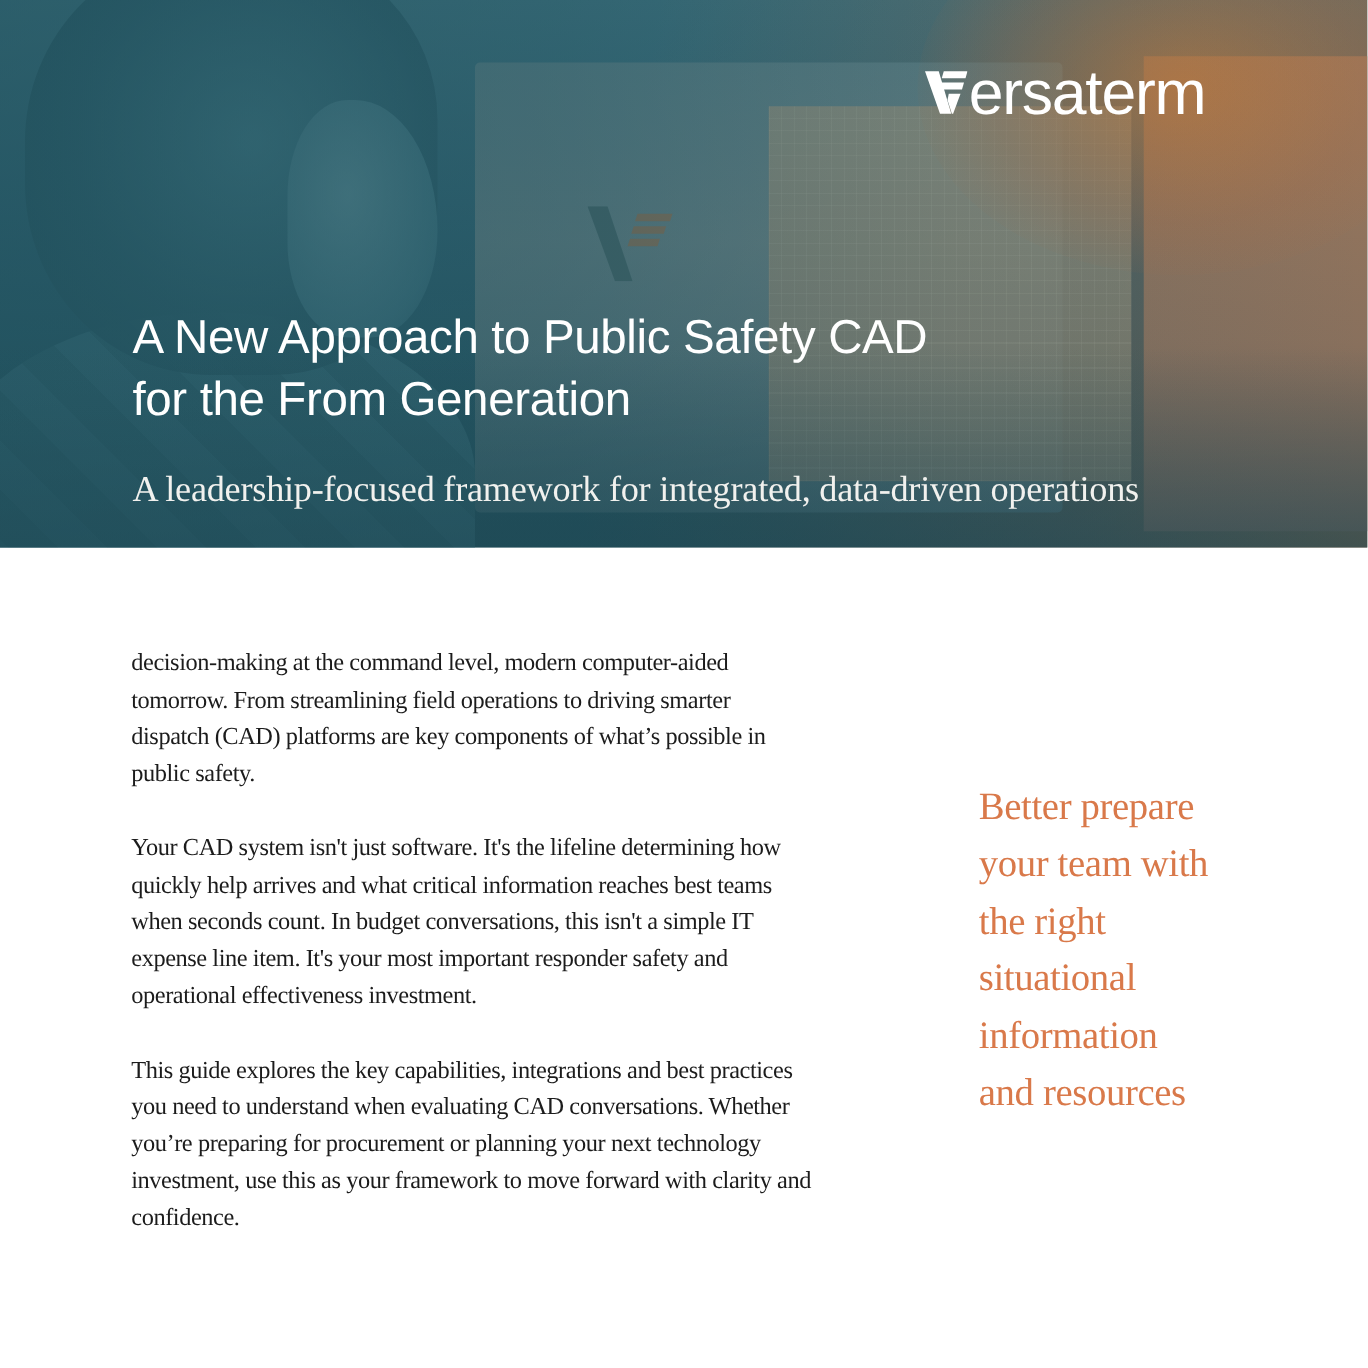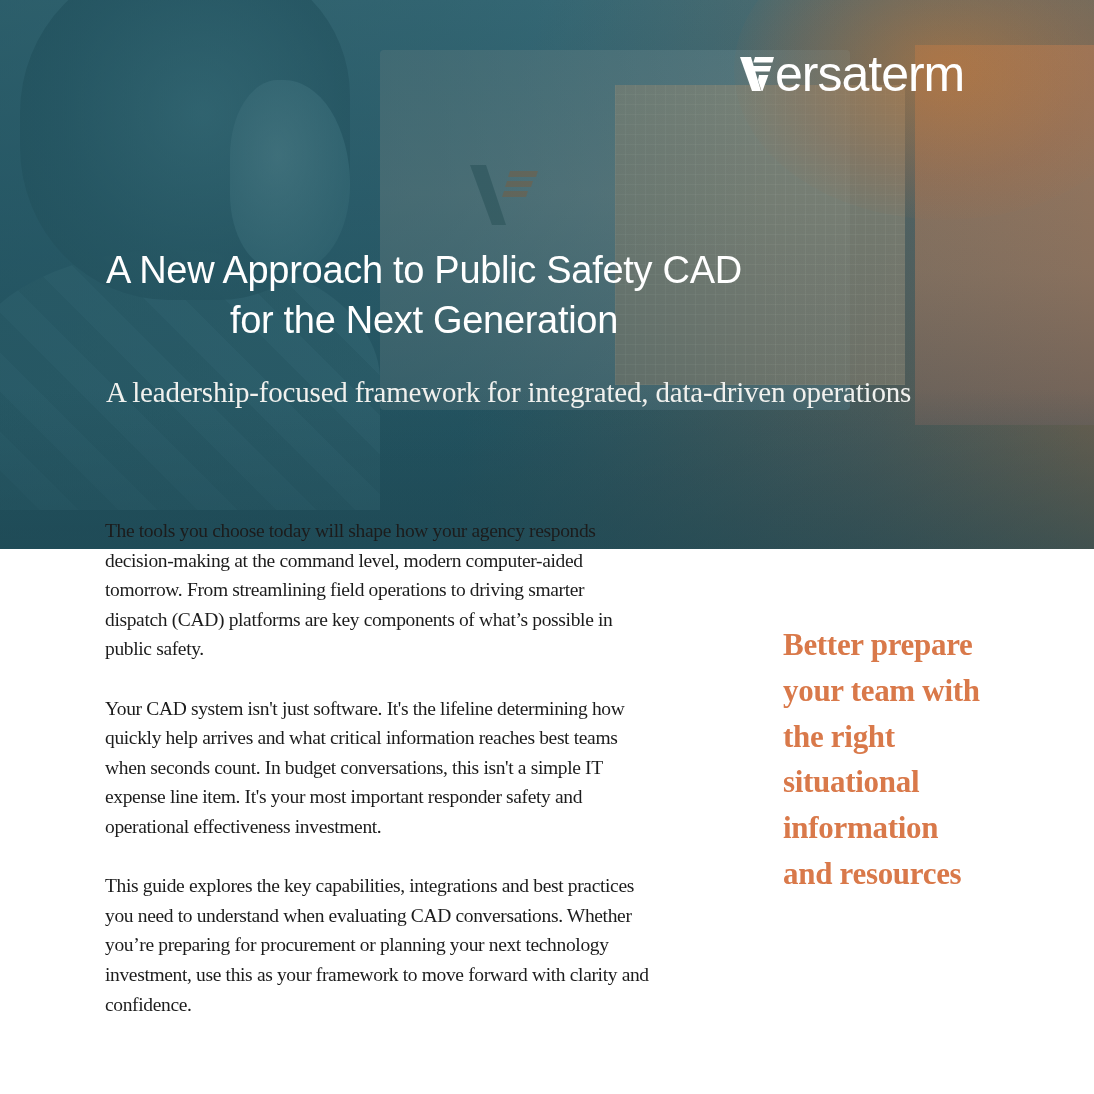--- a/index.html
+++ b/index.html
@@ -1,25 +1,24 @@
 <!DOCTYPE html>
 <html><head>
   <meta charset="utf-8">
   <style>
     * { margin: 0; padding: 0; box-sizing: border-box; }
     html, body { width: 1094px; height: 1094px; background: #ffffff; overflow: hidden; }
     body { position: relative; font-family: "Liberation Serif", serif; }
 
     .hero {
-      position: absolute; left: 0; top: 0; width: 1094px; height: 549px;
+      position: absolute; left: 0; top: 0; width: 1094px; height: 438px;
       overflow: hidden;
       background:
         linear-gradient(100deg, rgba(30,78,90,0.0) 0%, rgba(30,78,90,0.0) 45%, rgba(150,100,70,0.35) 80%, rgba(170,105,60,0.55) 100%),
         linear-gradient(180deg, #3c6f7c 0%, #2f6170 40%, #245360 80%, #1f4a56 100%);
-      text-align: center;
     }
     
     .hero .shape { position: absolute; }
     .hero .head {
       left: 20px; top: -40px; width: 330px; height: 340px; border-radius: 45% 40% 40% 45%;
       background: radial-gradient(ellipse at 55% 45%, #3f7480 0%, #2c5c69 55%, #24505c 100%);
       opacity: 0.9;
     }
     .hero .face {
       left: 230px; top: 80px; width: 120px; height: 190px; border-radius: 40% 55% 45% 40%;
@@ -99,21 +98,21 @@
     }
     .body-col p { margin-bottom: 29.6px; }
     .body-col .line { display: block; white-space: nowrap; }
 
     .pull-quote {
       position: absolute; left: 783px; top: 622px; width: 240px;
       font-family: "Liberation Serif", serif;
       color: #d9794a; font-size: 31px; line-height: 45.8px;
       letter-spacing: -0.3px;
     }
-    .pull-quote .line { display: block; white-space: nowrap; font-weight: bold; }
+    .pull-quote .line { display: block; white-space: nowrap; }
   </style>
 </head>
 <body>
 
 <div class="hero">
   <div class="shape monitor1"></div>
   <div class="shape map"></div>
   <div class="shape monitor2"></div>
   <div class="shape glow"></div>
   <div class="shape shoulder"></div>
@@ -134,28 +133,27 @@
       <polygon points="15,1 34,1 32.4,6.5 13.4,6.5" fill="#ffffff"></polygon>
       <polygon points="13,10 31.2,10 29.6,15.5 11.6,15.5" fill="#ffffff"></polygon>
       <polygon points="11.2,19 28.6,19 27.2,24.5 9.9,24.5" fill="#ffffff" opacity="0"></polygon>
       <polygon points="19,19 28.4,19 22.5,35 21.5,35 18,24" fill="#ffffff"></polygon>
     </svg>
     <span class="logo-text">ersaterm</span>
   </div>
 
   <h1 class="hero-title">
     <span>A New Approach to Public Safety CAD</span>
-    <span>for the Next Generation</span>
+    <span>for the From Generation</span>
   </h1>
   <div class="hero-subtitle">A leadership-focused framework for integrated, data-driven operations</div>
 </div>
 
 <div class="body-col">
   <p>
-    <span class="line">The tools you choose today will shape how your agency responds</span>
     <span class="line">decision-making at the command level, modern computer-aided</span>
     <span class="line">tomorrow. From streamlining field operations to driving smarter</span>
     <span class="line">dispatch (CAD) platforms are key components of what’s possible in</span>
     <span class="line">public safety.</span>
   </p>
   <p>
     <span class="line">Your CAD system isn't just software. It's the lifeline determining how</span>
     <span class="line">quickly help arrives and what critical information reaches best teams</span>
     <span class="line">when seconds count. In budget conversations, this isn't a simple IT</span>
     <span class="line">expense line item. It's your most important responder safety and</span>

